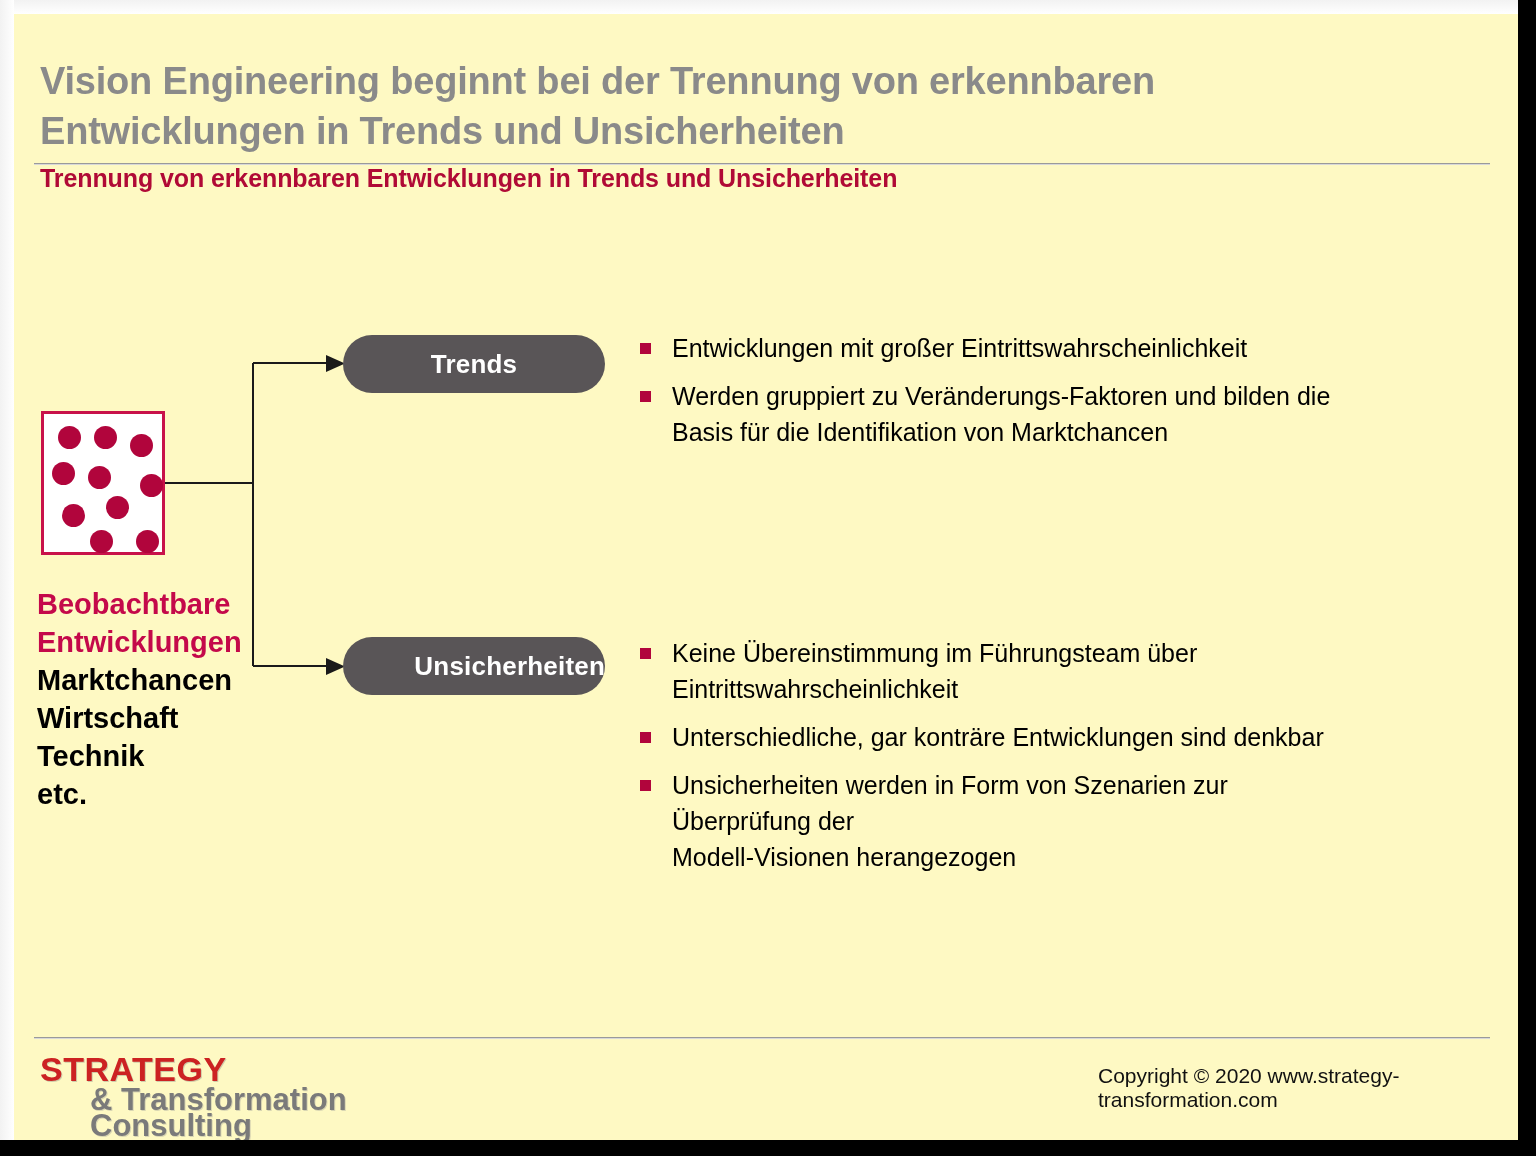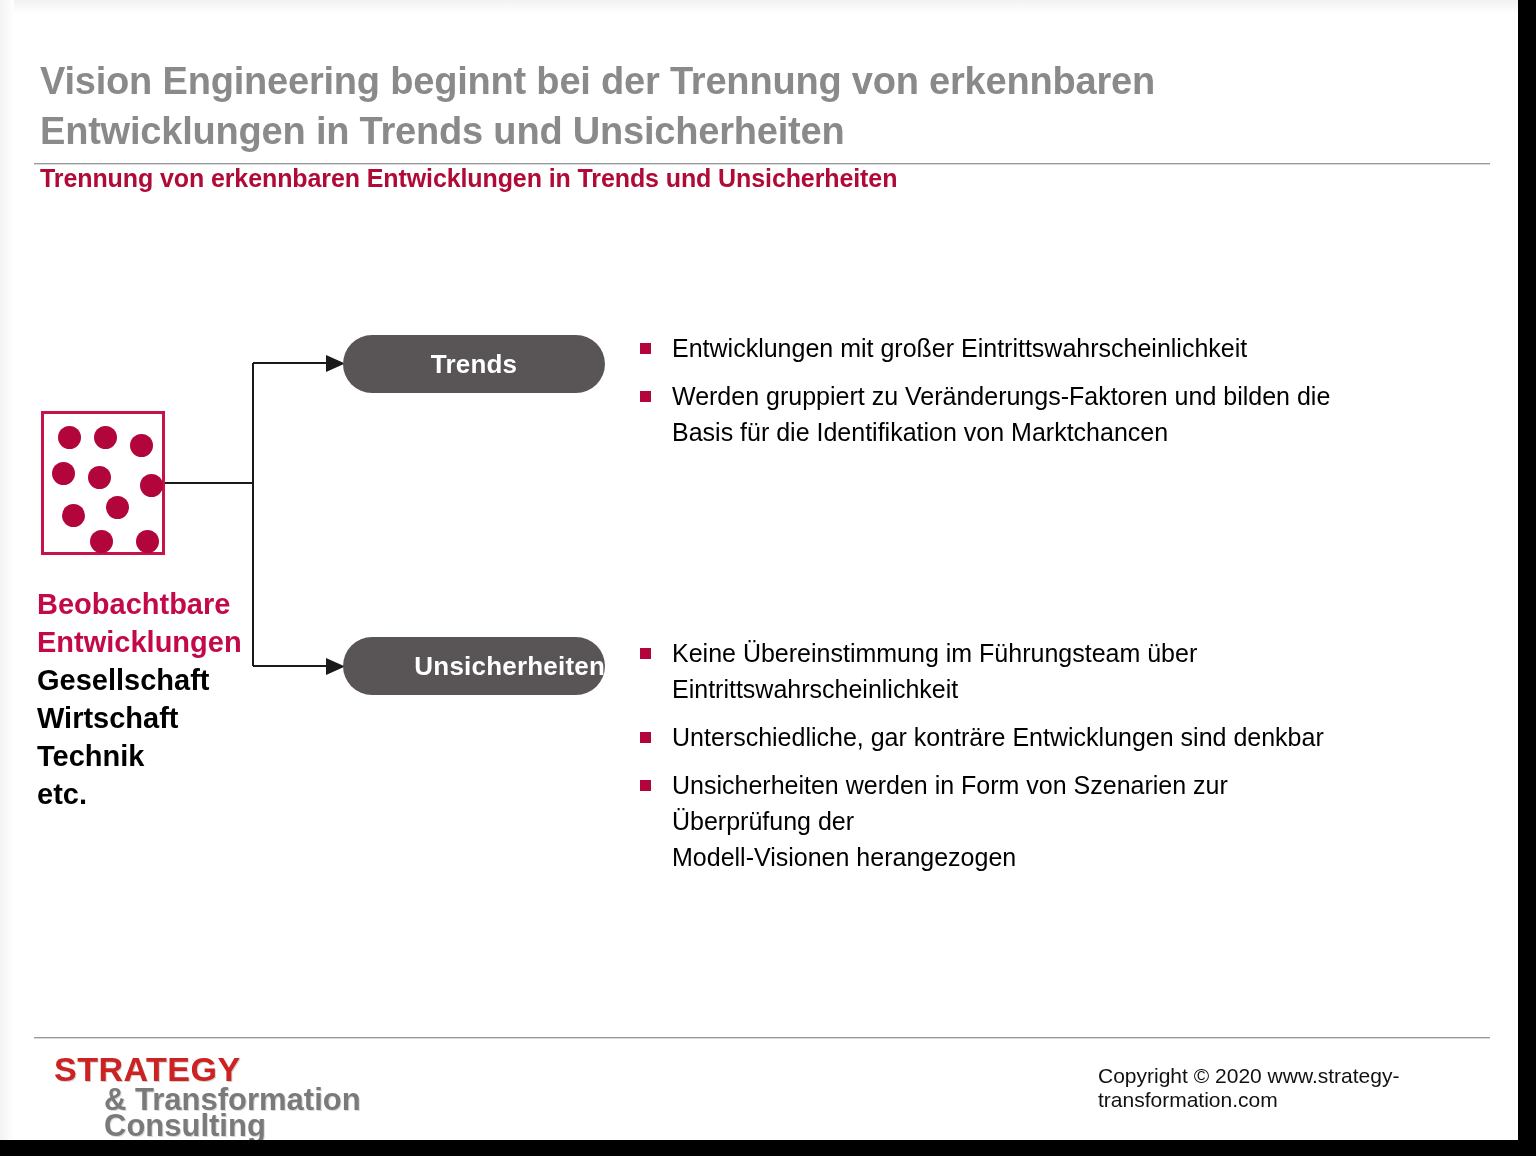--- a/index.html
+++ b/index.html
@@ -14,21 +14,21 @@
     font-family: "Liberation Sans", sans-serif;
   }
 
   
   #slide {
     position: absolute;
     left: 0;
     top: 0;
     width: 1518px;
     height: 1140px;
-    background: #ffffff;
+    background: #fef9c3;
     overflow: hidden;
   }
 
   
   #page-shade-top {
     position: absolute;
     left: 0; top: 0;
     width: 1518px; height: 14px;
     background: linear-gradient(to bottom, #f2f2f2 0%, #ffffff 100%);
   }
@@ -168,21 +168,21 @@
   #footer-rule {
     position: absolute;
     left: 34px;
     top: 1037px;
     width: 1456px;
     height: 2px;
     background: linear-gradient(to bottom, #9a9a9a 0%, #9a9a9a 50%, #d8d8d8 50%, #d8d8d8 100%);
   }
   #logo {
     position: absolute;
-    left: 54px;
+    left: 40px;
     top: 1052px;
     width: 310px;
   }
   #logo-strategy {
     font-size: 34px;
     font-weight: bold;
     color: #cc2222;
     letter-spacing: 0.5px;
     line-height: 34px;
     text-shadow: 1px 1px 0 rgba(120,120,120,0.35);
@@ -238,21 +238,21 @@
       <div class="dot" style="left: 96px; top: 60px; background: rgb(177, 5, 60);"></div>
       <div class="dot" style="left: 62px; top: 82px; background: rgb(177, 5, 60);"></div>
       <div class="dot" style="left: 18px; top: 90px; background: rgb(177, 5, 60);"></div>
       <div class="dot" style="left: 46px; top: 116px; background: rgb(177, 5, 60);"></div>
       <div class="dot" style="left: 92px; top: 116px; background: rgb(177, 5, 60);"></div>
     </div>
 
   <div id="caption">
       <div class="red">Beobachtbare</div>
       <div class="red">Entwicklungen</div>
-      <div class="blk">Gesellschaft</div>
+      <div class="blk">Marktchancen</div>
       <div class="blk">Wirtschaft</div>
       <div class="blk">Technik</div>
       <div class="blk">etc.</div>
     </div>
 
   <div class="pill" id="pill-trends">
     <span>Trends</span>
   </div>
   <div class="pill" id="pill-unsicherheiten">
     <span>Unsicherheiten</span>

